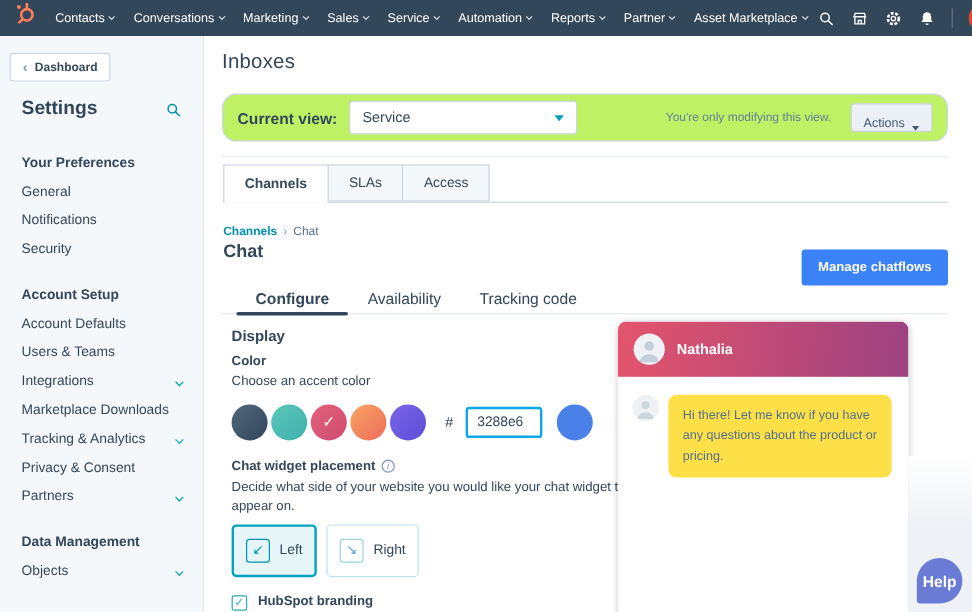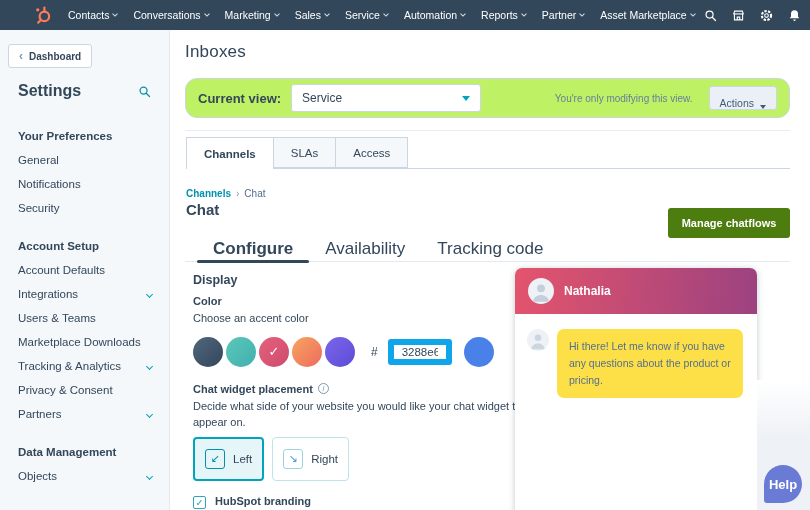--- a/index.html
+++ b/index.html
@@ -1,20 +1,20 @@
 <!DOCTYPE html>
 <html><head>
 <meta charset="utf-8">
 <style>
   * { margin:0; padding:0; box-sizing:border-box; }
   html,body { width:810px; height:510px; overflow:hidden; }
   body { position:relative; background:#fff; font-family:"Liberation Sans","DejaVu Sans",sans-serif; color:#33475b; }
 
   
-  .topnav { position:absolute; top:0; left:0; width:810px; height:30px; background:#33475b; display:flex; align-items:center; z-index:9;padding-left:22px; }
+  .topnav { position:absolute; top:0; left:0; width:810px; height:30px; background:#33475b; display:flex; z-index:9; }
   .logo { width:22px; height:22px; margin-left:10px; flex:none; display:flex; align-items:center; justify-content:center; cursor:pointer; }
   .nav-items { display:flex; align-items:center; margin-left:6px; }
   .nav-item { color:#fff; font-size:10.5px; font-weight:500; padding:0 8px; display:flex; align-items:center; gap:4px; cursor:pointer; white-space:nowrap; height:30px; }
   .chev { width:4px; height:4px; border-right:1.3px solid rgba(255,255,255,.8); border-bottom:1.3px solid rgba(255,255,255,.8); transform:rotate(45deg); display:inline-block; margin-top:-2px; }
   .nav-right { margin-left:auto; display:flex; align-items:center; gap:13px; padding-right:10px; }
   .nav-icon { width:15px; height:15px; display:flex; cursor:pointer; }
   .nav-divider { width:1px; height:16px; background:rgba(255,255,255,.25); }
   .avatar { width:22px; height:22px; border-radius:50%; overflow:hidden; cursor:pointer; flex:none; }
 
   
@@ -49,35 +49,35 @@
   .tab.active { background:#fff; font-weight:700; height:32px; border-bottom:none; z-index:2; }
 
   .breadcrumb { position:absolute; left:16px; top:158px; font-size:10px; display:flex; gap:5px; align-items:center; }
   .bc-link { color:#0091ae; font-weight:600; cursor:pointer; }
   .bc-sep { color:#7c98b6; }
   .bc-cur { color:#516f90; }
   .chat-title { position:absolute; left:16px; top:171px; font-size:15px; font-weight:700; }
   .manage-btn { position:absolute; left:498px; top:178px; width:122px; height:30px; border-radius:3px; color:#fff; font-size:11px; font-weight:600; display:flex; align-items:center; justify-content:center; cursor:pointer; }
 
   .subtabs { position:absolute; left:15px; top:206px; width:605px; height:26px; display:flex; border-bottom:1px solid #e3eaf0; }
-  .subtab { padding:0 16px; font-size:17px; display:flex; align-items:center; color:#33475b; cursor:pointer; position:relative; }
+  .subtab { padding:0 16px; font-size:13px; display:flex; align-items:center; color:#33475b; cursor:pointer; position:relative; }
   .subtab.sfirst { margin-left:12px; }
   .subtab.active { font-weight:700; }
   .subtab.active::after { content:""; position:absolute; left:0; right:0; bottom:-2px; height:3px; background:#33475b; border-radius:2px; }
 
   .left-col { position:absolute; left:23px; top:243px; width:330px; }
   .sec-h { font-size:12.5px; font-weight:700; margin-bottom:8px; }
   .lbl { font-size:11px; font-weight:700; margin-bottom:3px; display:flex; align-items:center; gap:5px; }
   .desc { font-size:11px; color:#33475b; line-height:16.5px; margin-bottom:10px; }
   .info-i { width:11px; height:11px; border:1px solid #7c98b6; border-radius:50%; color:#7c98b6; font-size:8px; font-weight:400; display:inline-flex; align-items:center; justify-content:center; font-style:italic; cursor:pointer; }
   .swatches { display:flex; align-items:center; gap:3px; margin-bottom:16px; }
   .swatch { width:30px; height:30px; border-radius:50%; position:relative; cursor:pointer; flex:none; }
   .swatch .check { position:absolute; inset:0; display:flex; align-items:center; justify-content:center; color:#fff; font-size:13px; font-weight:700; }
   .hash { font-size:12px; margin:0 0 0 13px; }
-  .hex-input { width:64px; height:26px; border:6px solid #0ea5e9; border-radius:3px; font-size:11.5px; color:#33475b; padding:0 8px; font-family:inherit; margin:0 9px 0 7px; outline:none; }
+  .hex-input { width:64px; height:26px; border:2px solid #0ea5e9; border-radius:3px; font-size:11.5px; color:#33475b; padding:0 8px; font-family:inherit; margin:0 9px 0 7px; outline:none; }
   .place-row { display:flex; gap:8px; margin-bottom:14px; margin-top:2px; }
   .place-btn { min-width:66px; height:44px; border:1px solid #bfe3ec; border-radius:4px; background:#fff; display:flex; align-items:center; justify-content:center; gap:8px; font-size:11.5px; color:#33475b; cursor:pointer; padding:0 10px; }
   .place-btn.selected { border:2px solid #00a4bd; background:#e5f5f8; }
   .place-icon { width:20px; height:20px; border:1.6px solid #0091ae; border-radius:3px; display:flex; align-items:center; justify-content:center; font-size:11px; color:#0091ae; font-family:"DejaVu Sans",sans-serif; flex:none; }
   .place-btn.right-btn .place-icon { border-color:#9bd4e0; color:#4f9ed9; }
   .branding-row { display:flex; gap:9px; }
   .checkbox { width:13px; height:13px; border:1.5px solid #2ea6bc; border-radius:2px; background:#fff; color:#2ea6bc; font-size:9.5px; font-weight:700; display:flex; align-items:center; justify-content:center; margin-top:1px; cursor:pointer; flex:none; }
   .brand-label { font-size:11px; font-weight:700; margin-bottom:4px; }
 
   
@@ -208,25 +208,25 @@
       </div>
     <div class="side-item">
         <span>Security</span>
       </div>
 
     <div class="side-header">Account Setup</div>
     <div class="side-item">
         <span>Account Defaults</span>
       </div>
     <div class="side-item">
+        <span>Users &amp; Teams</span>
+      </div>
+    <div class="side-item">
         <span>Integrations</span>
         <i class="tchev"></i>
-      </div>
-    <div class="side-item">
-        <span>Users &amp; Teams</span>
       </div>
     <div class="side-item">
         <span>Marketplace Downloads</span>
       </div>
     <div class="side-item">
         <span>Tracking &amp; Analytics</span>
         <i class="tchev"></i>
       </div>
     <div class="side-item">
         <span>Privacy &amp; Consent</span>
@@ -273,21 +273,21 @@
         <span>Access</span>
       </div>
   </div>
 
   <div class="breadcrumb">
     <span class="bc-link">Channels</span>
     <span class="bc-sep">›</span>
     <span class="bc-cur">Chat</span>
   </div>
   <div class="chat-title">Chat</div>
-  <div class="manage-btn" style="background: #4d7c0f;">Manage chatflows</div>
+  <div class="manage-btn" style="background: #3b82f6;">Manage chatflows</div>
 
   <div class="subtabs">
     <div class="subtab sfirst active">
         <span>Configure</span>
       </div>
     <div class="subtab">
         <span>Availability</span>
       </div>
     <div class="subtab">
         <span>Tracking code</span>

